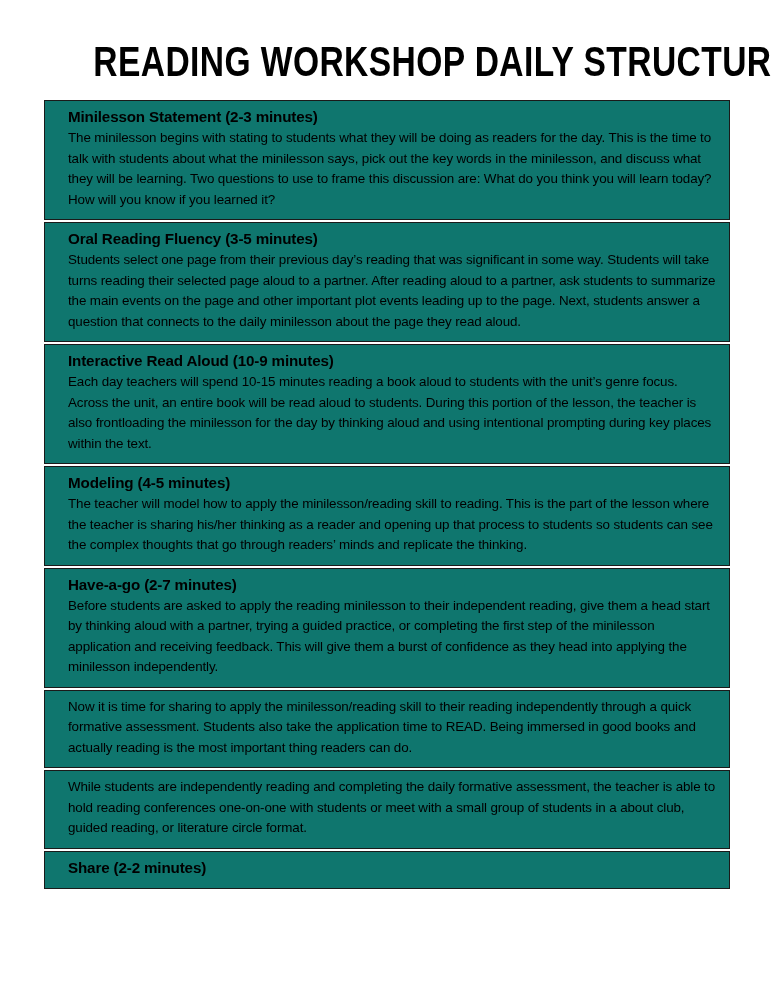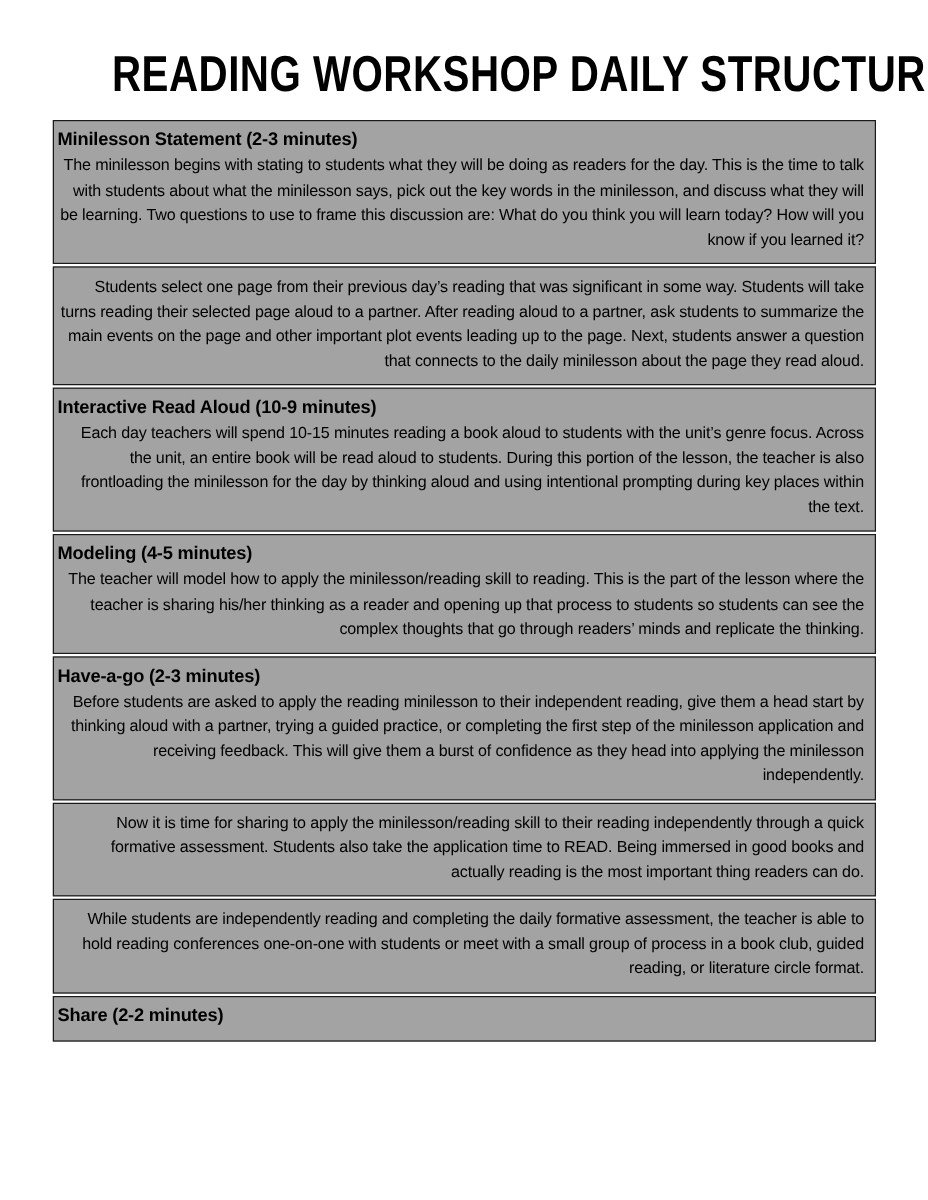--- a/index.html
+++ b/index.html
@@ -37,43 +37,43 @@
     color: #000000;
   }
   .sections {
     width: 686px;
     margin: 0 auto;
     padding-left: 1px;
   }
   .section-box {
     border: 1.6px solid #1a1a1a;
     box-sizing: border-box;
-    padding: 6px 9px 9px 3px;
+    padding: 6px 9px 9px 23px;
     margin-bottom: 2px;
-    background: #a3a3a3;
+    background: #0f766e;
   }
   .section-box:last-child {
     margin-bottom: 0;
   }
   .section-heading {
     font-family: "Liberation Sans", sans-serif;
     font-weight: bold;
     font-size: 15.2px;
     line-height: 20px;
     margin: 0 0 1px 0;
     letter-spacing: -0.15px;
     white-space: nowrap;
     color: #000000;
   }
   .section-body {
     font-family: "Liberation Sans", sans-serif;
     font-size: 13.4px;
     line-height: 20.5px;
     margin: 0;
-    text-align: right;
+    text-align: left;
     letter-spacing: -0.12px;
     color: #000000;
   }
   .sec-smallgroup .section-heading {
     font-size: 14.6px;
     letter-spacing: -0.3px;
   }
 </style>
 </head>
 <body>
@@ -83,44 +83,45 @@
   <h1 class="doc-title">READING WORKSHOP DAILY STRUCTURE</h1>
 
   <div class="sections">
 
     <div class="section-box sec-minilesson">
       <div class="section-heading">Minilesson Statement (2-3 minutes)</div>
       <p class="section-body">The minilesson begins with stating to students what they will be doing as readers for the day.  This is the time to talk with students about what the minilesson says, pick out the key words in the minilesson, and discuss what they will be learning.  Two questions to use to frame this discussion are: What do you think you will learn today?  How will you know if you learned it?</p>
     </div>
 
     <div class="section-box sec-oralfluency">
+      <div class="section-heading">Oral Reading Fluency (3-5 minutes)</div>
       <p class="section-body">Students select one page from their previous day’s reading that was significant in some way. Students will take turns reading their selected page aloud to a partner. After reading aloud to a partner, ask students to summarize the main events on the page and other important plot events leading up to the page. Next, students answer a question that connects to the daily minilesson about the page they read aloud.</p>
     </div>
 
     <div class="section-box sec-readaloud">
       <div class="section-heading">Interactive Read Aloud (10-9 minutes)</div>
       <p class="section-body">Each day teachers will spend 10-15 minutes reading a book aloud to students with the unit’s genre focus. Across the unit, an entire book will be read aloud to students. During this portion of the lesson, the teacher is also frontloading the minilesson for the day by thinking aloud and using intentional prompting during key places within the text.</p>
     </div>
 
     <div class="section-box sec-modeling">
       <div class="section-heading">Modeling (4-5 minutes)</div>
       <p class="section-body">The teacher will model how to apply the minilesson/reading skill to reading. This is the part of the lesson where the teacher is sharing his/her thinking as a reader and opening up that process to students so students can see the complex thoughts that go through readers’ minds and replicate the thinking.</p>
     </div>
 
     <div class="section-box sec-haveago">
-      <div class="section-heading">Have-a-go (2-3 minutes)</div>
+      <div class="section-heading">Have-a-go (2-7 minutes)</div>
       <p class="section-body">Before students are asked to apply the reading minilesson to their independent reading, give them a head start by thinking aloud with a partner, trying a guided practice, or completing the first step of the minilesson application and receiving feedback.  This will give them a burst of confidence as they head into applying the minilesson independently.</p>
     </div>
 
     <div class="section-box sec-application">
       <p class="section-body">Now it is time for sharing to apply the minilesson/reading skill to their reading independently through a quick formative assessment. Students also take the application time to READ. Being immersed in good books and actually reading is the most important thing readers can do.</p>
     </div>
 
     <div class="section-box sec-smallgroup">
-      <p class="section-body">While students are independently reading and completing the daily formative assessment, the teacher is able to hold reading conferences one-on-one with students or meet with a small group of process in a book club, guided reading, or literature circle format.</p>
+      <p class="section-body">While students are independently reading and completing the daily formative assessment, the teacher is able to hold reading conferences one-on-one with students or meet with a small group of students in a about club, guided reading, or literature circle format.</p>
     </div>
 
     <div class="section-box sec-share">
       <div class="section-heading">Share (2-2 minutes)</div>
     </div>
 
   </div>
 </div>
 
 </body></html>

